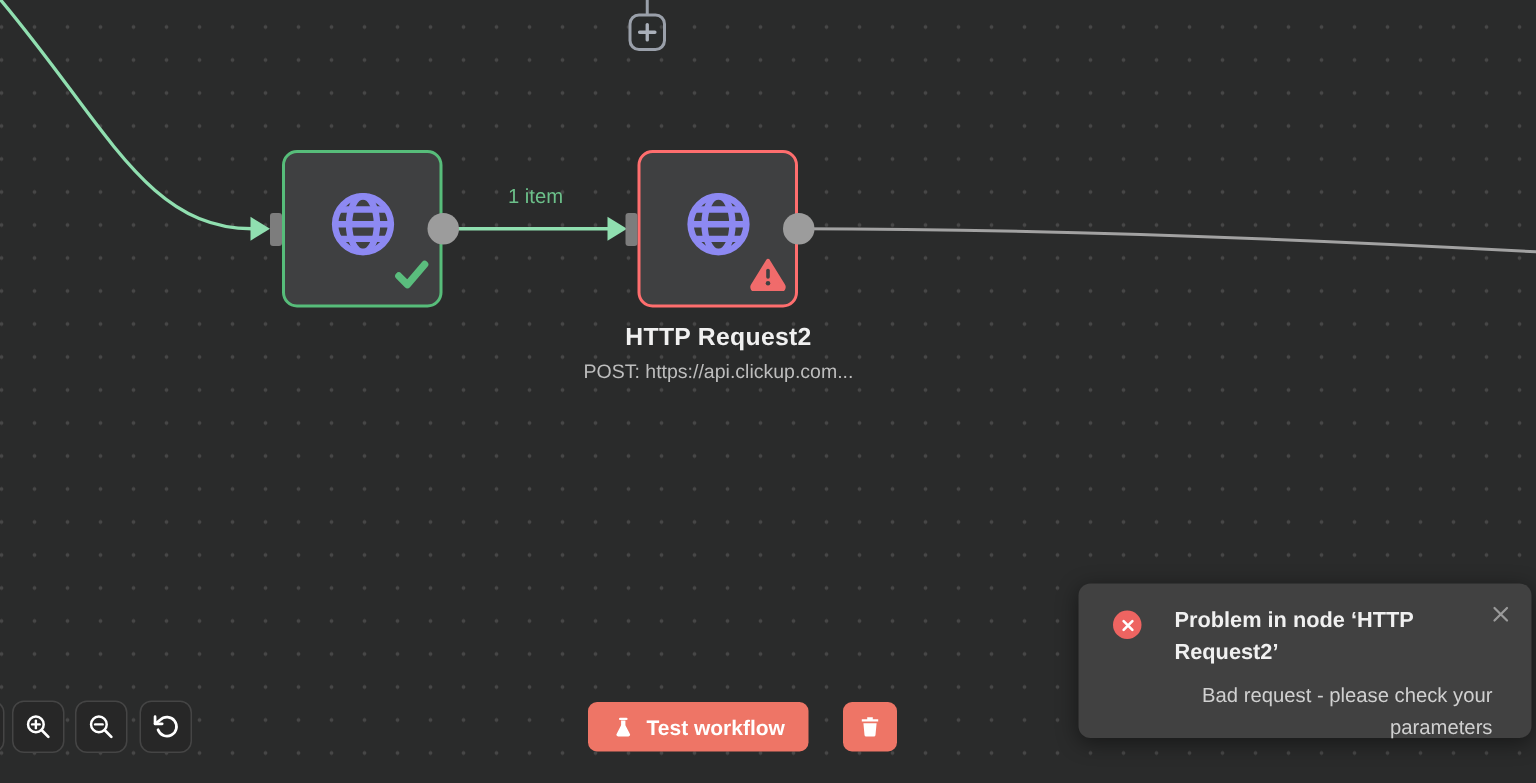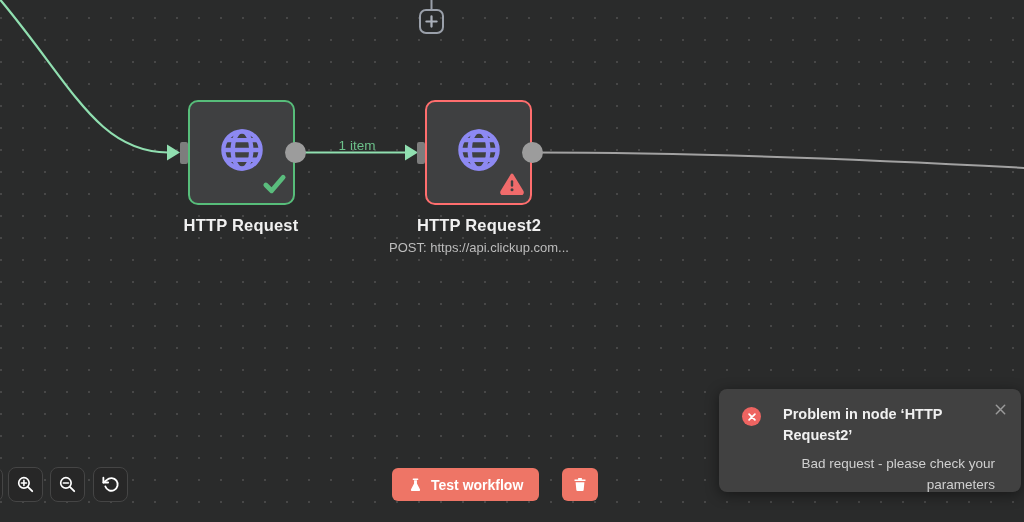--- a/index.html
+++ b/index.html
@@ -116,43 +116,40 @@
 
     <path d="M 431.5 0 L 431.5 10" fill="none" stroke="#9aa0aa" stroke-width="2"></path>
   </svg>
 
   <div class="add-endpoint">
     <svg width="13" height="13" viewBox="0 0 14 14">
       <path d="M7 1.5 V12.5 M1.5 7 H12.5" stroke="#aab0ba" stroke-width="2.4" stroke-linecap="round"></path>
     </svg>
   </div>
 
-  <div class="conn-label" style="left:357px; top:138px;">1 item</div>
+  <div class="conn-label" style="left:357px; top:123px;">1 item</div>
 
   <div class="node success" style="left:188px; top:100px;">
     <span class="globe">
       <svg width="47" height="47" viewBox="0 0 48 48" fill="none">
         <circle cx="24" cy="24" r="19" stroke="#8d89f2" stroke-width="4.4"></circle>
         <ellipse cx="24" cy="24" rx="9.5" ry="19" stroke="#8d89f2" stroke-width="4.4"></ellipse>
         <line x1="5.5" y1="24" x2="42.5" y2="24" stroke="#8d89f2" stroke-width="4.4"></line>
         <line x1="8.5" y1="14" x2="39.5" y2="14" stroke="#8d89f2" stroke-width="4.4"></line>
         <line x1="8.5" y1="34" x2="39.5" y2="34" stroke="#8d89f2" stroke-width="4.4"></line>
       </svg>
     </span>
     <span class="status">
       <svg width="25" height="22" viewBox="0 0 26 22">
         <polyline points="4,12 10,18 22,4" fill="none" stroke="#5abd7d" stroke-width="5" stroke-linecap="round" stroke-linejoin="round"></polyline>
       </svg>
     </span>
   </div>
   <div class="port-in" style="left:180px; top:142px;"></div>
   <div class="port-out" style="left:285px; top:142px;"></div>
-  <div class="node-label" style="left:141px; top:216px; width:200px;">
-    <div class="node-title">HTTP Request</div>
-  </div>
 
   <div class="node error" style="left:425px; top:100px;">
     <span class="globe">
       <svg width="47" height="47" viewBox="0 0 48 48" fill="none">
         <circle cx="24" cy="24" r="19" stroke="#8d89f2" stroke-width="4.4"></circle>
         <ellipse cx="24" cy="24" rx="9.5" ry="19" stroke="#8d89f2" stroke-width="4.4"></ellipse>
         <line x1="5.5" y1="24" x2="42.5" y2="24" stroke="#8d89f2" stroke-width="4.4"></line>
         <line x1="8.5" y1="14" x2="39.5" y2="14" stroke="#8d89f2" stroke-width="4.4"></line>
         <line x1="8.5" y1="34" x2="39.5" y2="34" stroke="#8d89f2" stroke-width="4.4"></line>
       </svg>

